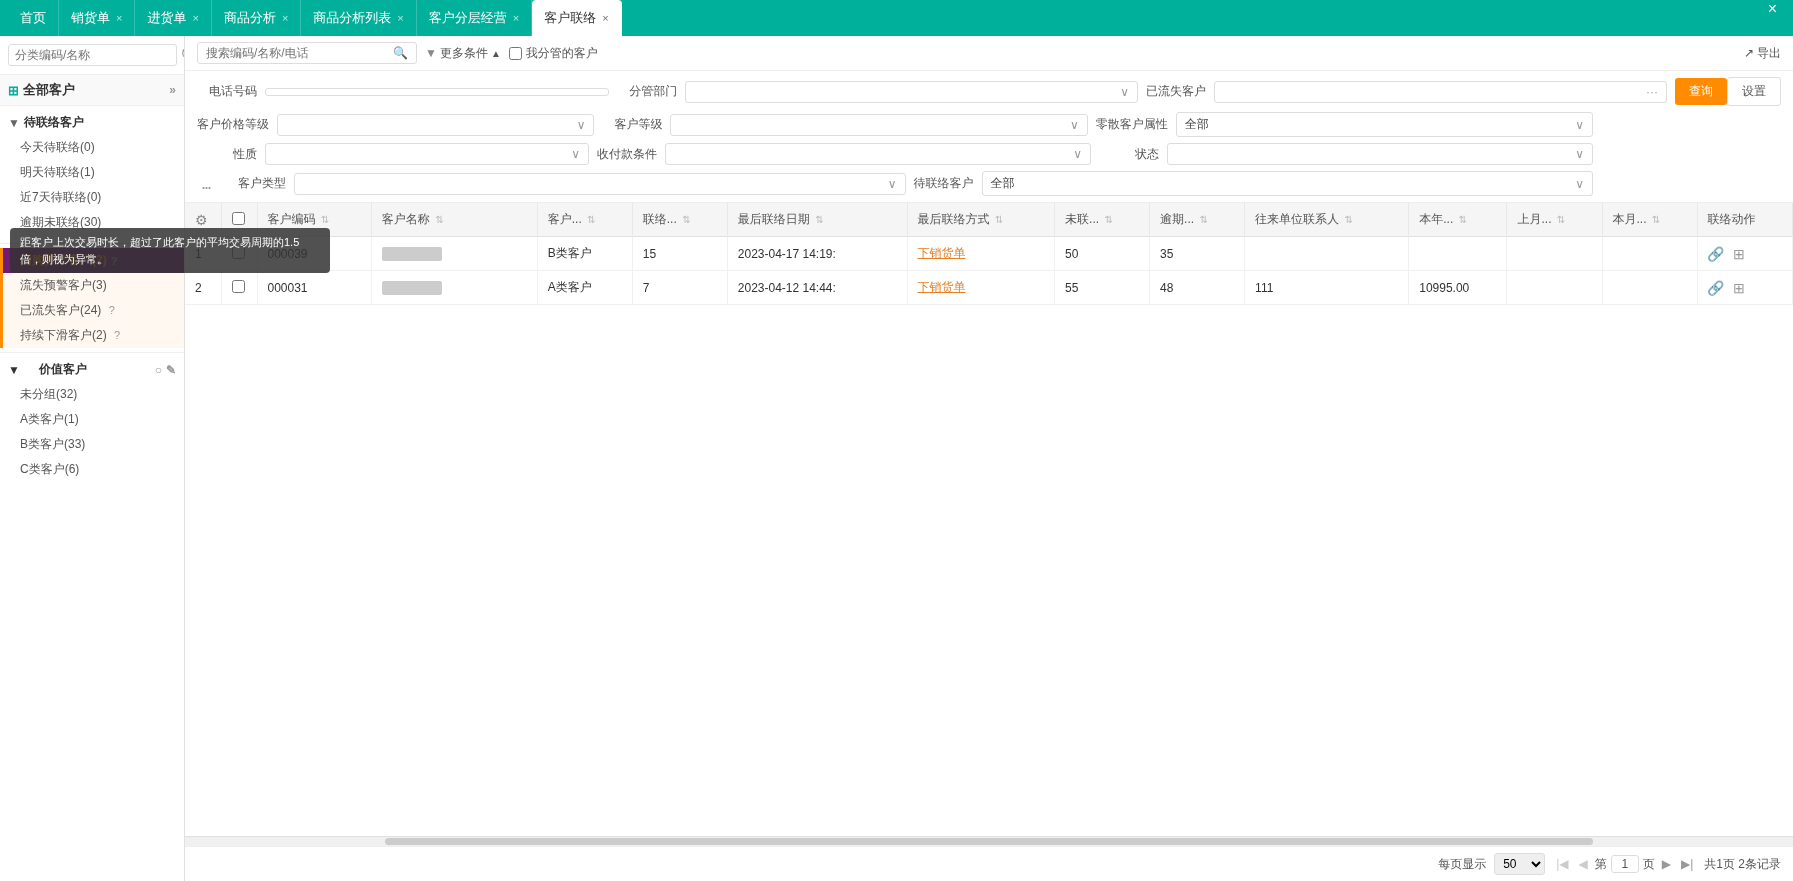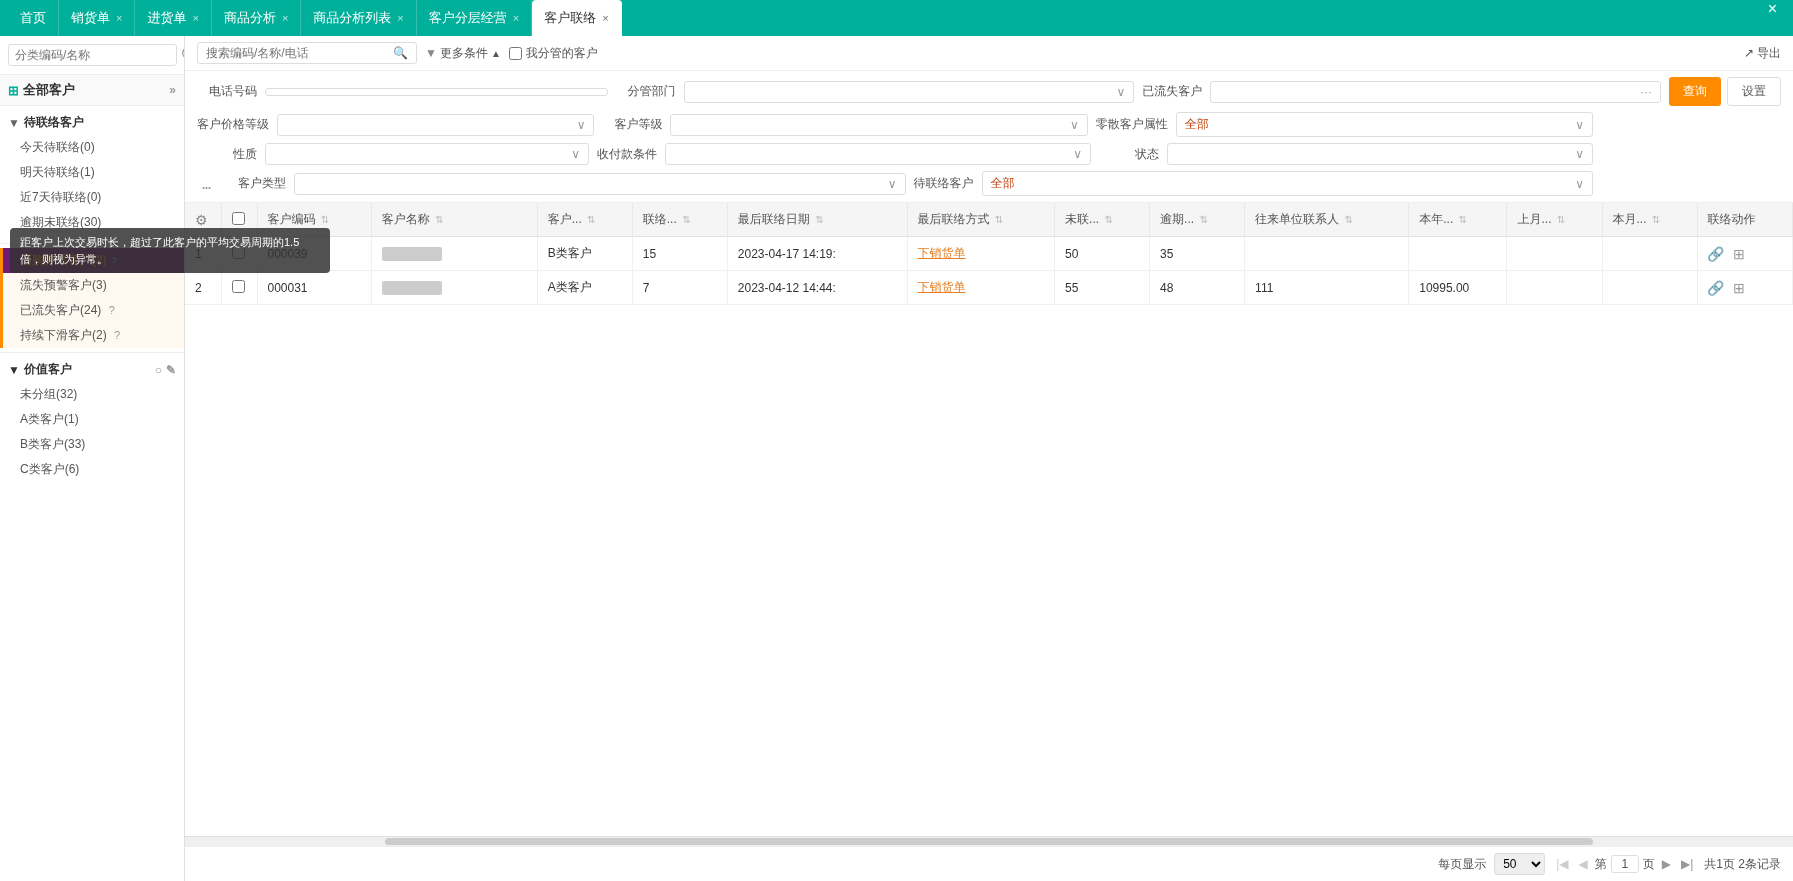--- a/index.html
+++ b/index.html
@@ -134,25 +134,25 @@
     }
     .adv-filter-row:last-child { margin-bottom: 0; }
     .filter-field {
       display: flex; align-items: center;
       border: 1px solid #ddd; border-radius: 3px;
       padding: 3px 8px; min-width: 180px; flex: 1;
       font-size: 12px; color: #555; cursor: pointer;
       background: #fff; position: relative;
     }
     .filter-field .f-label { flex: 1; color: #aaa; }
-    .filter-field .f-val { flex: 1; color: #c2410c; font-family: Liberation Mono, monospace; }
+    .filter-field .f-val { flex: 1; color: #404040; font-family: Liberation Mono, monospace; }
     .filter-field .drop-arrow { color: #999; margin-left: 4px; }
     .filter-label-text { font-size: 12px; color: #555; white-space: nowrap; min-width: 60px; text-align: right; }
     .filter-btn-group {
-      display: flex; gap: 6px; 
+      display: flex; align-items: center;
     }
     .btn-query {
       background: #ff8c00; color: #fff; border: none; border-radius: 3px;
       padding: 5px 14px; font-size: 12px; cursor: pointer;
     }
     .btn-setting {
       background: #fff; color: #555; border: 1px solid #ddd; border-radius: 3px;
       padding: 5px 14px; font-size: 12px; cursor: pointer;
     }
     .more-dots {
@@ -316,21 +316,21 @@
       <div class="sidebar-item">
         <span>持续下滑客户(2)</span>
         <span style="margin-left:4px;font-size:11px;color:#999;">?</span>
       </div>
     </div>
 
     <hr class="sidebar-divider">
 
     <div class="sidebar-value-customers">
       <span class="tri">▼</span>
-      <span style="margin-left:0;">价值客户</span>
+      <span style="margin-left:15px;">价值客户</span>
       <div class="icons">
         <span>○</span>
         <span>✎</span>
       </div>
     </div>
     <div class="sidebar-item">未分组(32)</div>
     <div class="sidebar-item">A类客户(1)</div>
     <div class="sidebar-item">B类客户(33)</div>
     <div class="sidebar-item">C类客户(6)</div>
   </div>

